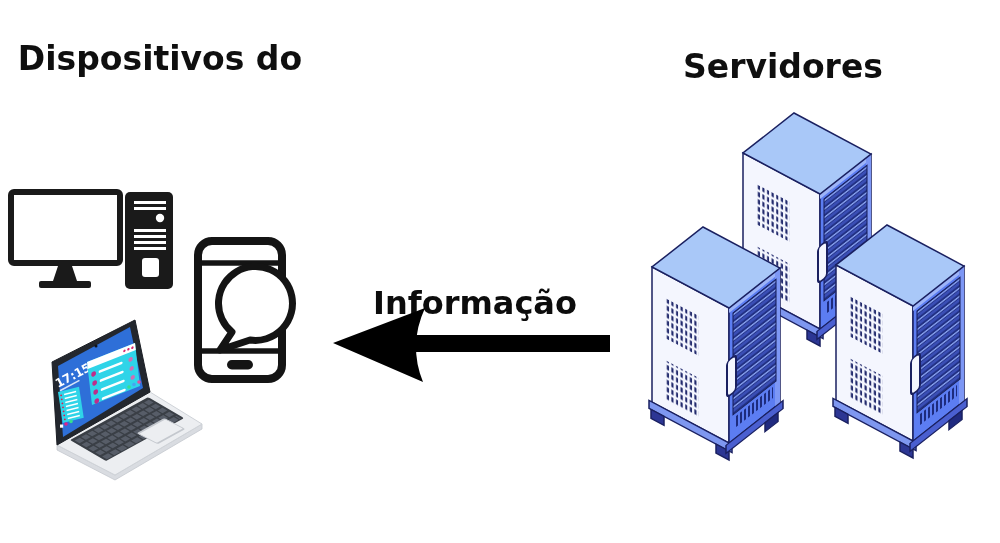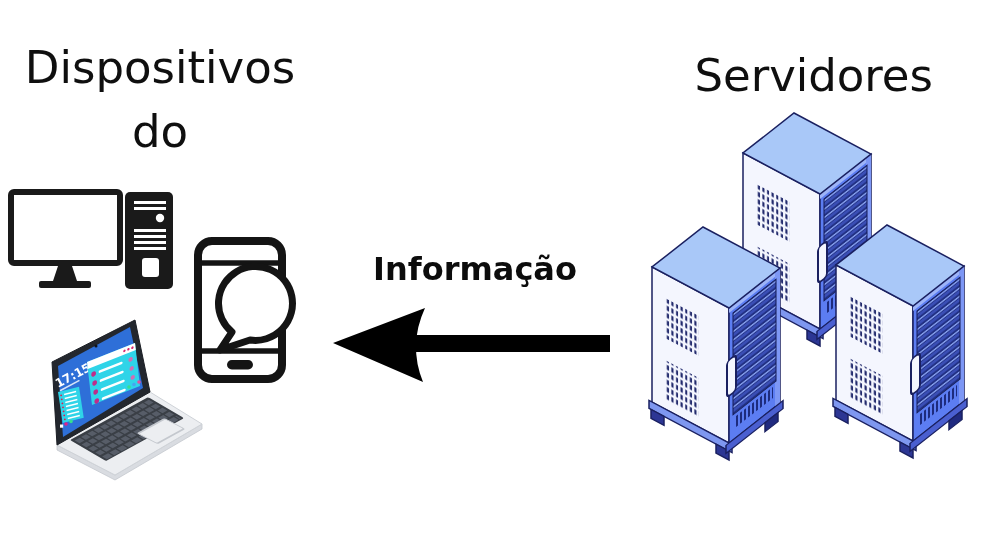--- a/index.html
+++ b/index.html
@@ -2,40 +2,40 @@
 <html><head>
 <meta charset="utf-8">
 <style>
   html,body{margin:0;padding:0;background:#ffffff;}
   .canvas{
     position:relative;width:1000px;height:543px;background:#ffffff;overflow:hidden;
     font-family:"DejaVu Sans","Liberation Sans",sans-serif;color:#111111;
   }
   .abs{position:absolute;}
   .group-title{
-    font-weight:400;color:#0f0f0f;text-align:center;line-height:1.42;
-    font-size:45px;letter-spacing:0px;
+    font-weight:700;color:#0f0f0f;text-align:center;line-height:1.42;
+    font-size:33px;letter-spacing:0px;
   }
   .flow-label{
     font-weight:700;color:#0c0c0c;text-align:center;font-size:32px;
   }
   svg{display:block;}
 </style>
 </head>
 <body>
 
 <div class="canvas">
 
   <div class="abs group-title" style="left:0px;top:36px;width:320px;">
     <div>Dispositivos do</div>
   </div>
 
-  <div class="abs group-title" style="left:633px;top:44px;width:300px;text-align:right;">Servidores</div>
+  <div class="abs group-title" style="left:633px;top:44px;width:300px;">Servidores</div>
 
-  <div class="abs flow-label" style="left:330px;top:250px;width:290px;">Informação</div>
+  <div class="abs flow-label" style="left:330px;top:284px;width:290px;">Informação</div>
 
   <svg class="abs" style="left:328px;top:303px;" width="290" height="85" viewBox="0 0 290 85">
     <rect x="88" y="32" width="194" height="17" fill="#000000"></rect>
     <path d="M5,40 L97,5 Q80,42 95,79 Z" fill="#000000"></path>
   </svg>
 
   <svg class="abs" style="left:8px;top:188px;" width="170" height="105" viewBox="0 0 170 105">
     <g>
       <rect x="3" y="4" width="109" height="71" rx="3" fill="#ffffff" stroke="#1a1a1a" stroke-width="6"></rect>
       <polygon points="50,78 64,78 69,93 45,93" fill="#1a1a1a"></polygon>

